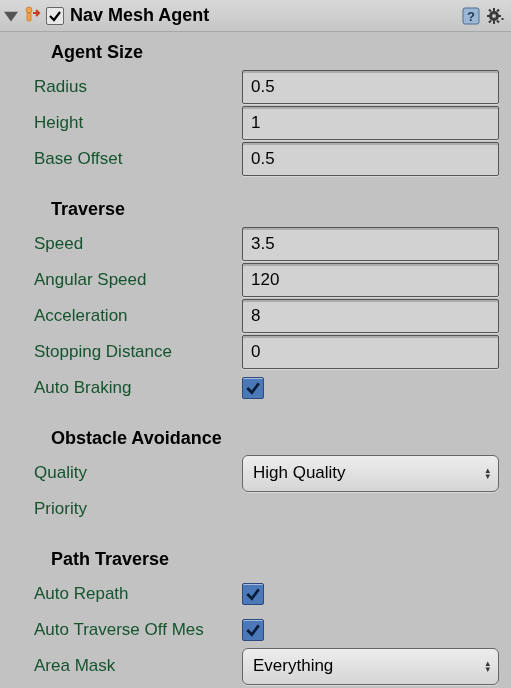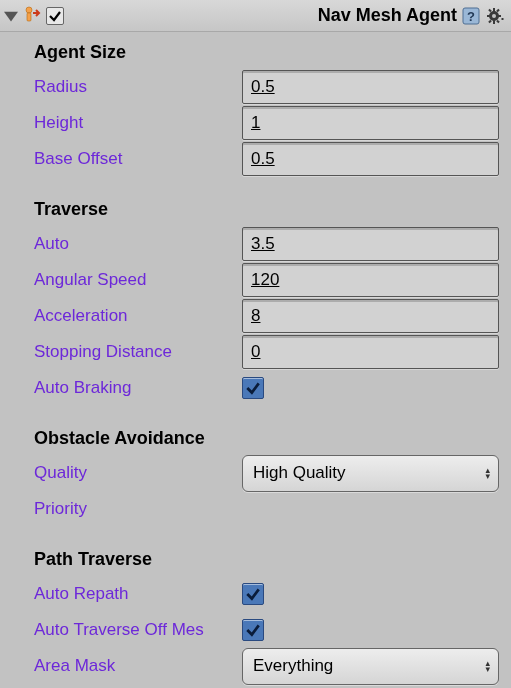--- a/index.html
+++ b/index.html
@@ -17,21 +17,20 @@
     padding: 0;
   }
   .header {
     display: flex;
     align-items: center;
     height: 32px;
     background: linear-gradient(#d8d8d8,#c6c6c6);
     border-bottom: 1px solid #a8a8a8;
     padding: 0 6px 0 4px;
     gap: 4px;
-    text-align: right;
   }
   .foldout {
     width: 14px; height: 14px;
     display: flex; align-items: center; justify-content: center;
     font-size: 12px; color: #555;
   }
   .comp-icon {
     width: 20px; height: 20px;
     position: relative;
   }
@@ -54,48 +53,48 @@
     width: 20px; height: 20px;
     display:flex; align-items:center; justify-content:center;
   }
   .body {
     padding: 10px 12px 10px 34px;
   }
   .section-title {
     font-weight: bold;
     font-size: 18px;
     margin-bottom: 6px;
+    margin-left: 17px;
   }
   .section-gap { height: 22px; }
   .row {
     display: flex;
     align-items: center;
     height: 36px;
   }
   .row .label {
     width: 208px;
     font-size: 17px;
-    color: #6d28d9;
+    color: #14532d;
     white-space: nowrap;
     overflow: hidden;
   }
   .row .field {
     flex: 1;
   }
   .text-input {
     width: 100%;
     height: 28px;
     background: #d2d2d2;
     border: 1px solid #555;
     box-shadow: inset 0 2px 0 rgba(0,0,0,.18), 0 1px 0 rgba(255,255,255,.35);
     border-radius: 2px;
     font-size: 17px;
     padding: 16px 8px;
     color: #000;
-    text-decoration: underline;
   }
   .dropdown {
     width: 100%;
     height: 37px;
     background: linear-gradient(#ededed,#d5d5d5);
     border: 1px solid #666;
     border-radius: 6px;
     display: flex;
     align-items: center;
     padding: 0 10px;
@@ -182,21 +181,21 @@
       <div class="field"><input class="text-input" value="1" style=""></div>
     </div>
     <div class="row">
       <div class="label">Base Offset</div>
       <div class="field"><input class="text-input" value="0.5" style=""></div>
     </div>
 
     <div class="section-gap"></div>
     <div class="section-title">Traverse</div>
     <div class="row">
-      <div class="label">Auto</div>
+      <div class="label">Speed</div>
       <div class="field"><input class="text-input" value="3.5" style=""></div>
     </div>
     <div class="row">
       <div class="label">Angular Speed</div>
       <div class="field"><input class="text-input" value="120" style=""></div>
     </div>
     <div class="row">
       <div class="label">Acceleration</div>
       <div class="field"><input class="text-input" value="8" style=""></div>
     </div>

